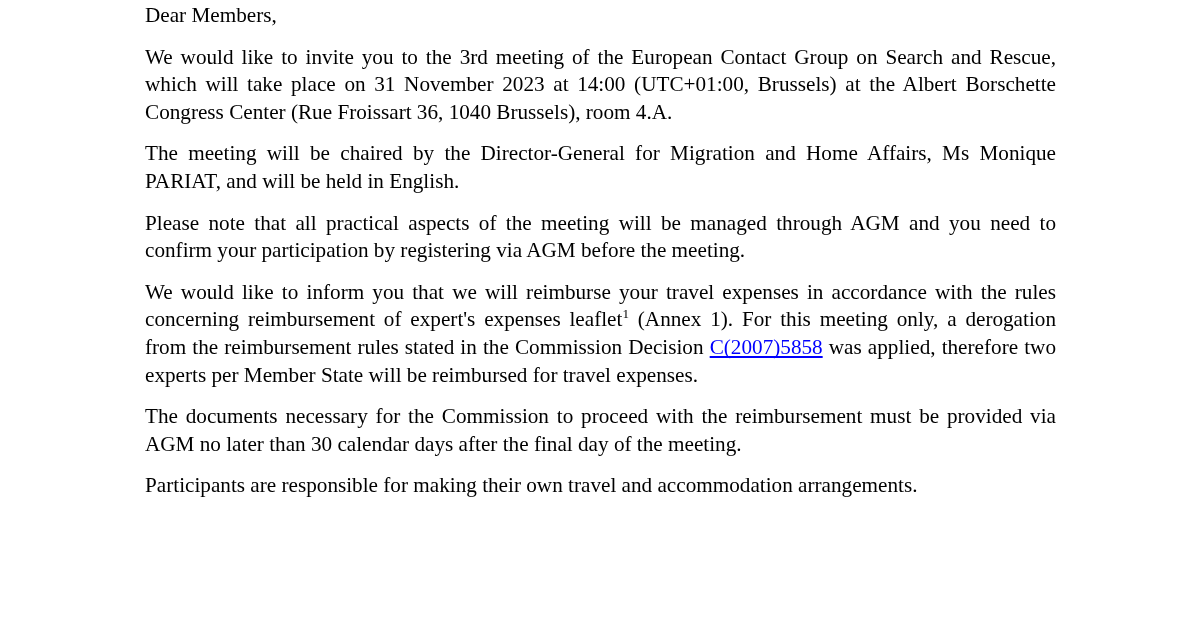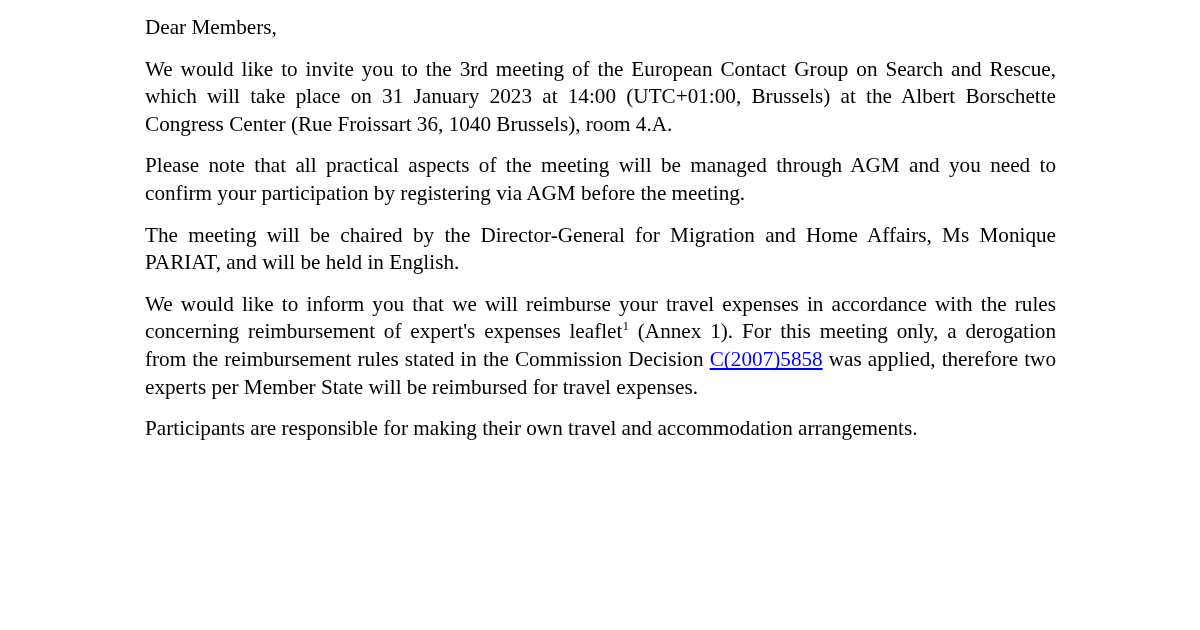--- a/index.html
+++ b/index.html
@@ -17,21 +17,21 @@
   }
   #document-page {
     box-sizing: border-box;
     width: 1200px;
     height: 630px;
     padding: 0 144px 0 145px;
     background: #ffffff;
   }
   .letter-body {
     width: 911px;
-    padding-top: 14px;
+    padding-top: 2px;
   }
   p.para {
     margin: 0 0 14px 0;
     font-size: 21.2px;
     line-height: 27.6px;
     text-align: justify;
     text-justify: inter-word;
     hyphens: none;
     -webkit-hyphens: none;
     word-spacing: 0;
@@ -56,26 +56,27 @@
   }
 </style>
 </head>
 <body>
 
 <div id="document-page">
   <div class="letter-body">
 
     <p class="para salutation">Dear Members,</p>
 
-    <p class="para">We would like to invite you to the 3rd meeting of the European Contact Group on Search and Rescue, which will take place on 31 January 2023 at 14:00 (UTC+01:00, Brussels) at the Albert Borschette Congress Center (Rue Froissart 36, 1040 Brussels), room 4.A.</p>
+    <p class="para">We would like to invite you to the 3rd meeting of the European Contact Group on Search and Rescue, which will take place on 31 November 2023 at 14:00 (UTC+01:00, Brussels) at the Albert Borschette Congress Center (Rue Froissart 36, 1040 Brussels), room 4.A.</p>
 
+
+    <p class="para">The meeting will be chaired by the Director-General for Migration and Home Affairs, Ms Monique PARIAT, and will be held in English.</p>
 
     <p class="para">Please note that all practical aspects of the meeting will be managed through AGM and you need to confirm your participation by registering via AGM before the meeting.</p>
 
-    <p class="para">The meeting will be chaired by the Director-General for Migration and Home Affairs, Ms Monique PARIAT, and will be held in English.</p>
-
     <p class="para"><span>We would like to inform you that we will reimburse your travel expenses in accordance with the rules concerning reimbursement of expert's expenses leaflet</span><sup class="footnote-ref">1</sup><span> (Annex 1). For this meeting only, a derogation from the reimbursement rules stated in the Commission Decision </span><a class="doclink" href="#">C(2007)5858</a><span> was applied, therefore two experts per Member State will be reimbursed for travel expenses.</span></p>
 
+    <p class="para">The documents necessary for the Commission to proceed with the reimbursement must be provided via AGM no later than 30 calendar days after the final day of the meeting.</p>
 
     <p class="para">Participants are responsible for making their own travel and accommodation arrangements.</p>
 
   </div>
 </div>
 
 </body></html>

